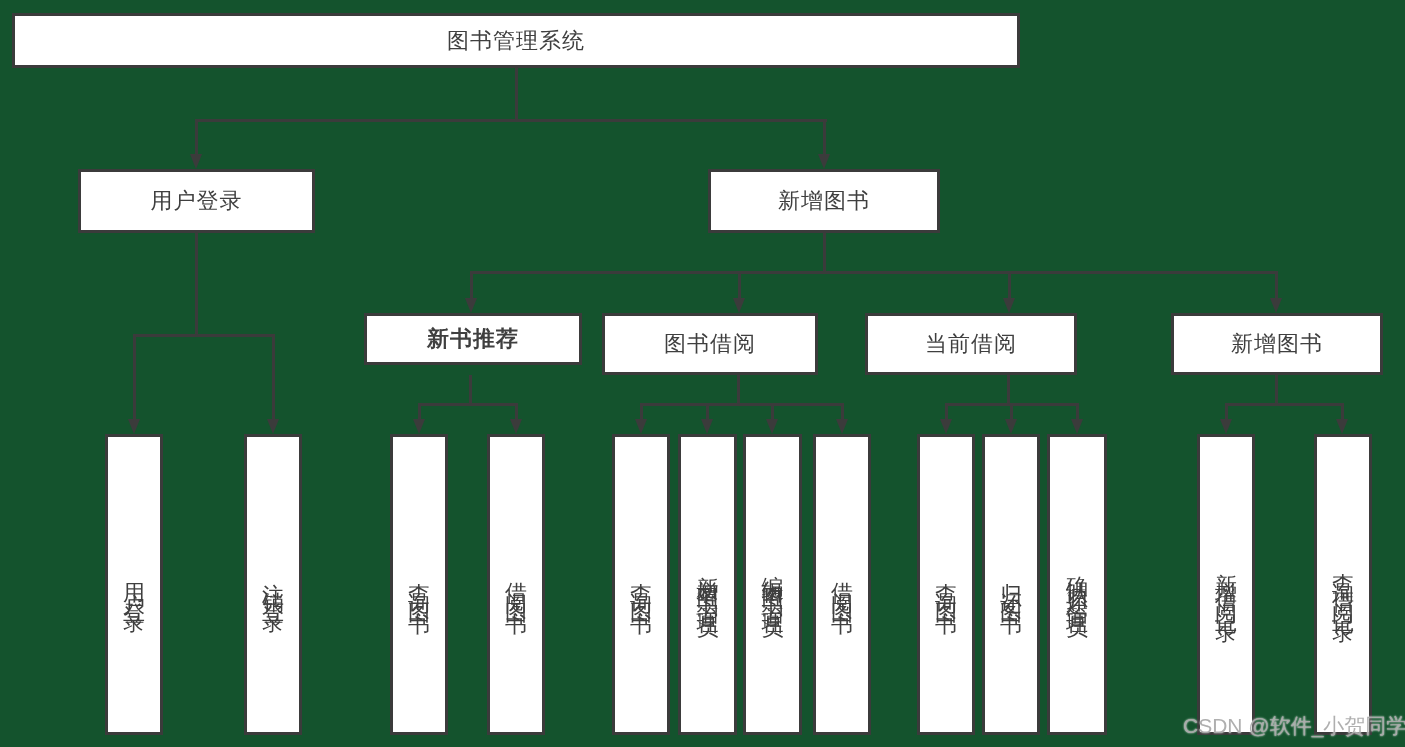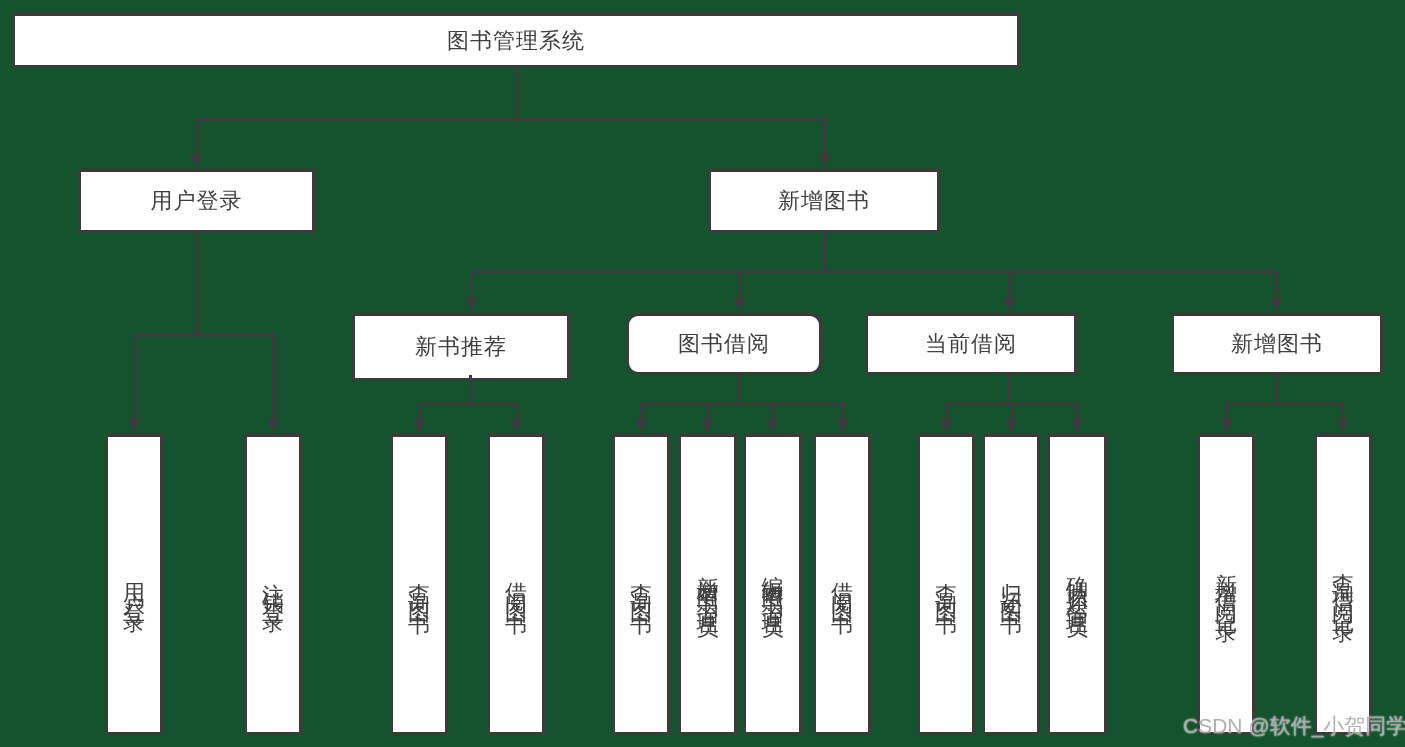--- a/index.html
+++ b/index.html
@@ -60,22 +60,22 @@
   <div class="h" style="left:470px;top:271px;width:808px;"></div>
   <div class="v" style="left:470px;top:271px;height:28px;"></div>
   <div class="arrow" style="left:465px;top:298px;"></div>
   <div class="v" style="left:738px;top:271px;height:28px;"></div>
   <div class="arrow" style="left:733px;top:298px;"></div>
   <div class="v" style="left:1008px;top:271px;height:28px;"></div>
   <div class="arrow" style="left:1003px;top:298px;"></div>
   <div class="v" style="left:1275px;top:271px;height:28px;"></div>
   <div class="arrow" style="left:1270px;top:298px;"></div>
 
-  <div class="node" style="left:352px;top:313px;width:218px;height:68px;">新书推荐</div>
-  <div class="node" style="left:626px;top:313px;width:196px;height:62px;border-radius:12px;">图书借阅</div>
+  <div class="node" style="left:364px;top:313px;width:218px;height:52px;font-weight:bold;">新书推荐</div>
+  <div class="node" style="left:602px;top:313px;width:216px;height:62px;">图书借阅</div>
   <div class="node" style="left:865px;top:313px;width:212px;height:62px;">当前借阅</div>
   <div class="node" style="left:1171px;top:313px;width:212px;height:62px;">新增图书</div>
 
   <div class="v" style="left:469px;top:375px;height:31px;"></div>
   <div class="h" style="left:418px;top:403px;width:100px;"></div>
   <div class="v" style="left:418px;top:403px;height:17px;"></div>
   <div class="arrow" style="left:413px;top:419px;"></div>
   <div class="v" style="left:515px;top:403px;height:17px;"></div>
   <div class="arrow" style="left:510px;top:419px;"></div>
 

